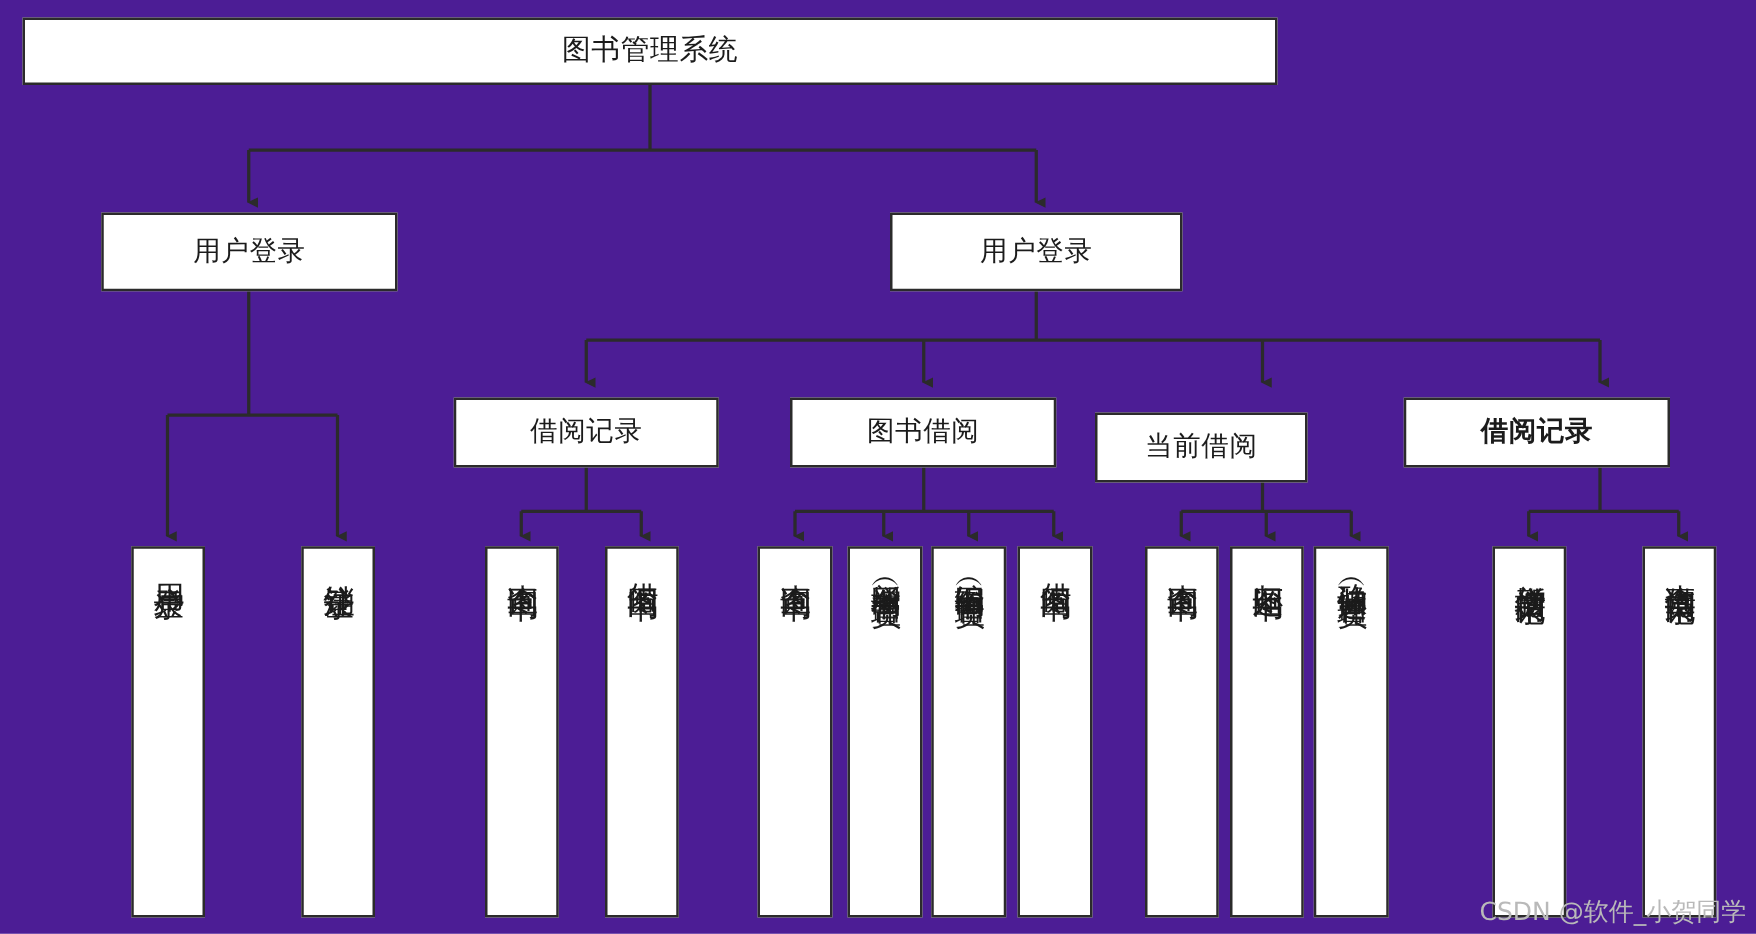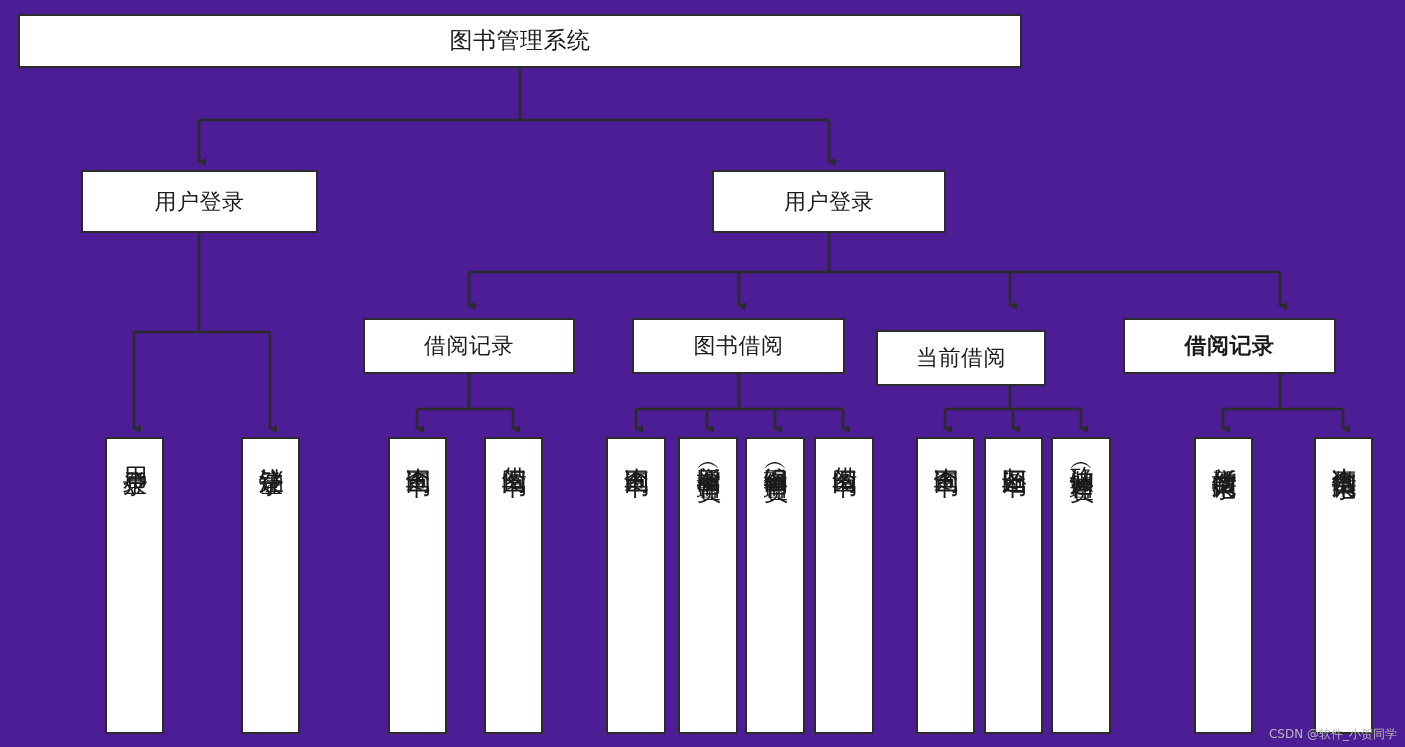--- a/index.html
+++ b/index.html
@@ -48,21 +48,21 @@
     letter-spacing:2px;
     white-space:nowrap;
     margin:0 auto;
   }
   .node.v.tall .label{font-size:24px;}
 
   #watermark{
     position:absolute;
     right:8px;
     bottom:4px;
-    font-size:12px;
+    font-size:20px;
     color:#b9b9b9;
     z-index:3;
     white-space:nowrap;
     font-family:"DejaVu Sans","Liberation Sans",sans-serif;
   }
 </style>
 </head>
 <body>
 
 <div id="diagram-root">

